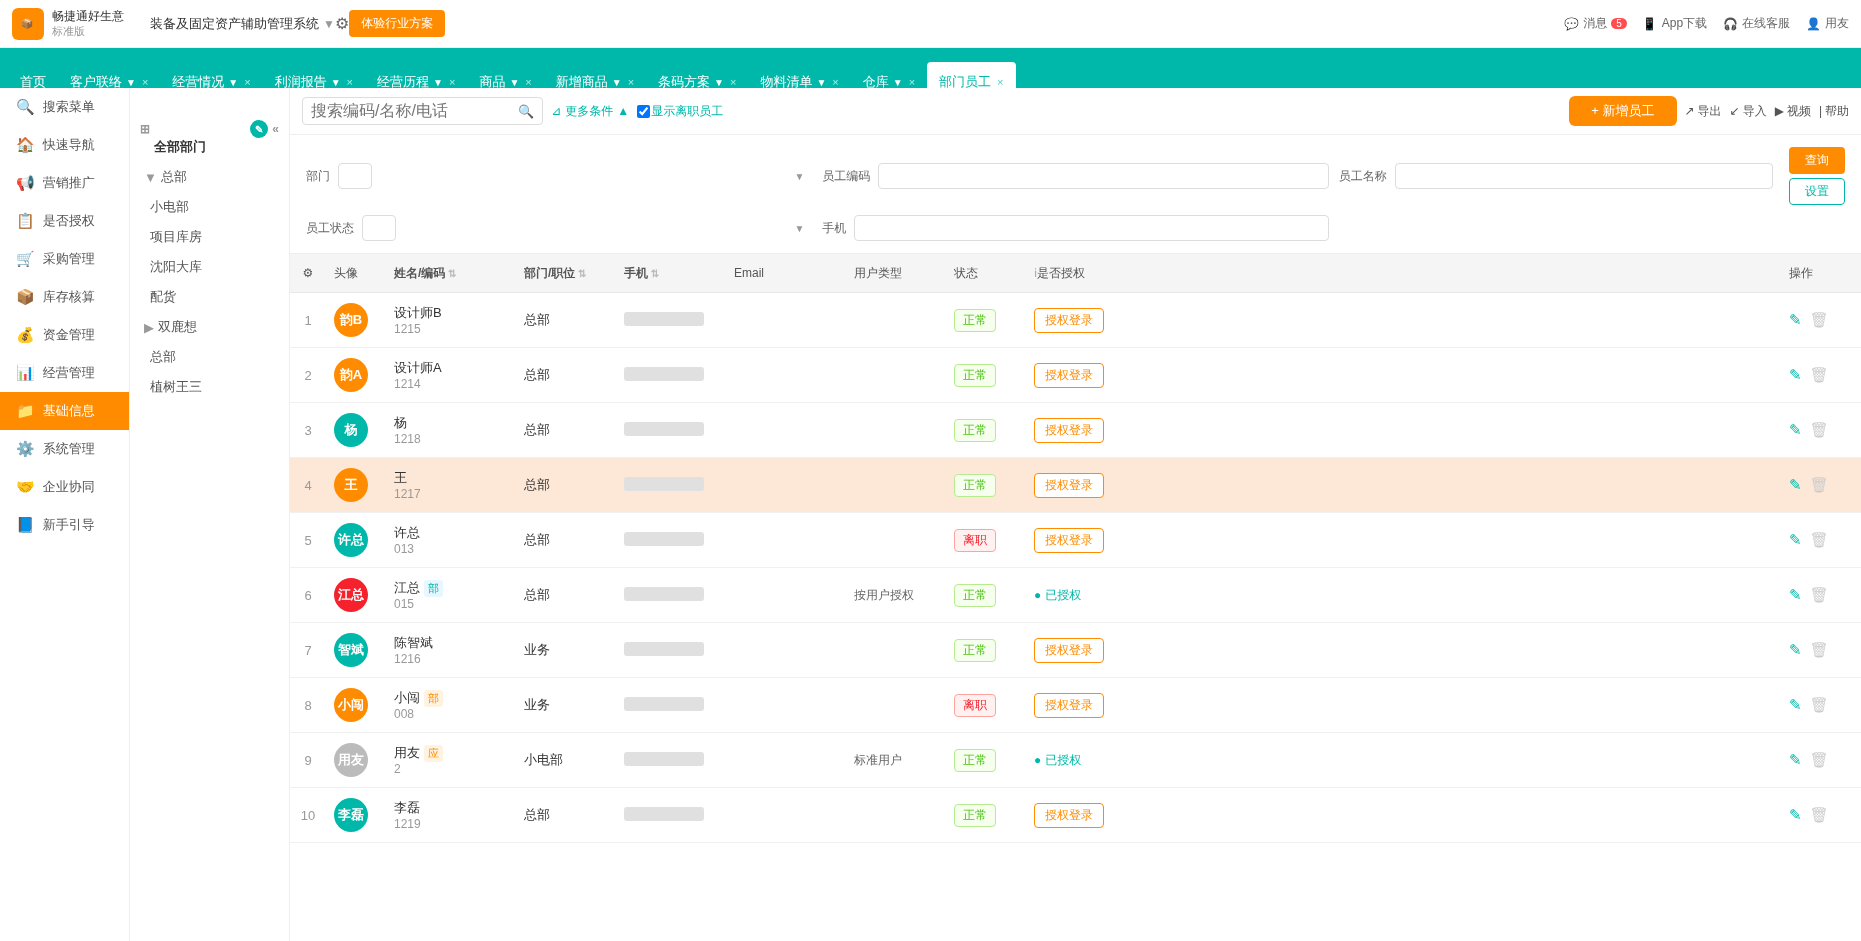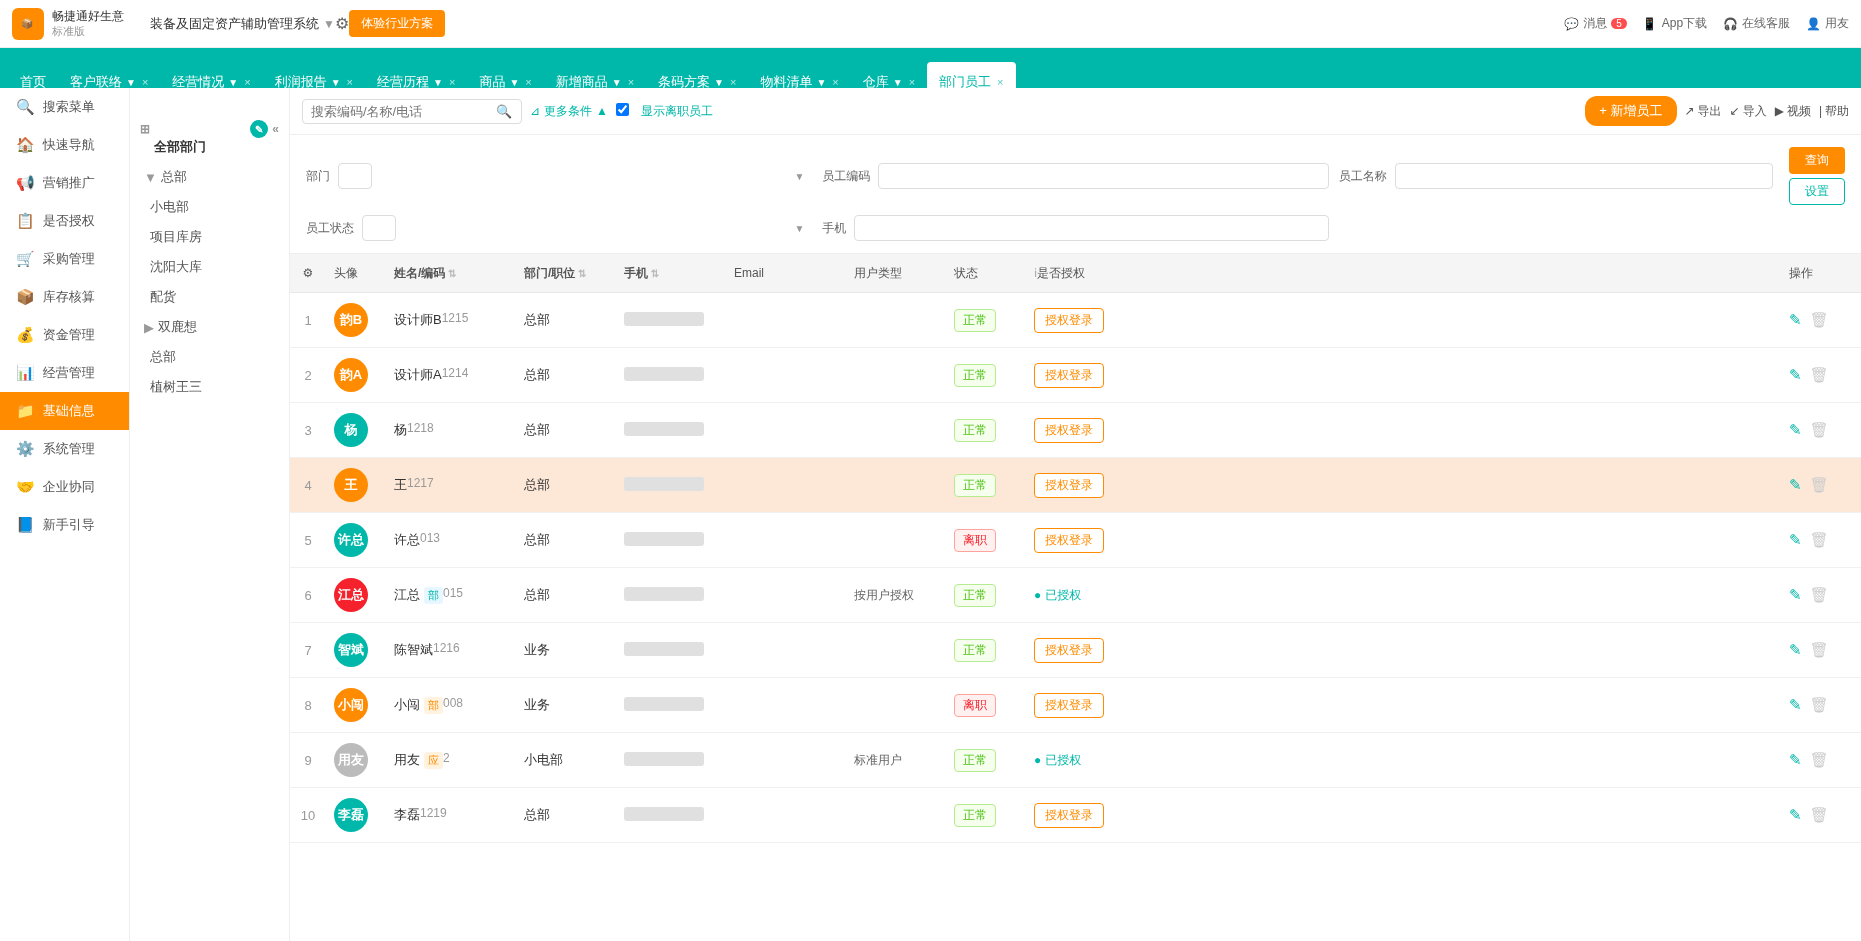--- a/index.html
+++ b/index.html
@@ -33,24 +33,24 @@
     .dept-header .collapse-icon { margin-left: 4px; color: #999; font-size: 12px; cursor: pointer; }
     .dept-item { padding: 6px 10px 6px 20px; cursor: pointer; color: #555; font-size: 13px; }
     .dept-sub { padding: 6px 10px 6px 14px; cursor: pointer; color: #555; font-size: 13px; }
 
     
     .content-area { flex: 1; overflow: hidden; display: flex; flex-direction: column; }
 
     
     .toolbar { display: flex; align-items: center; padding: 8px 12px; background: #fff; border-bottom: 1px solid #eee; gap: 8px; }
     .search-box { display: flex; align-items: center; border: 1px solid #ddd; border-radius: 4px; padding: 4px 8px; flex: 0 0 220px; }
-    .search-box input { border: none; outline: none; font-size: 13px; flex: 1; }
+    .search-box input { border: none; outline: none; font-size: 16px; flex: 1; }
     .filter-btn { display: flex; align-items: center; gap: 4px; color: #00b8a9; cursor: pointer; font-size: 12px; }
-    .checkbox-label { display: flex; align-items: flex-start; gap: 12px; font-size: 12px; cursor: pointer; color: #00b8a9; }
-    .add-btn { margin-left: auto; background: #ff8c00; color: #fff; border: none; border-radius: 12px; padding: 6px 14px; cursor: pointer; font-size: 13px; }
+    .checkbox-label { display: flex; align-items: center; gap: 1px; font-size: 12px; cursor: pointer; color: #00b8a9; }
+    .add-btn { margin-left: auto; background: #ff8c00; color: #fff; border: none; border-radius: 6px; padding: 6px 22px; cursor: pointer; font-size: 13px; }
     .toolbar-action { color: #555; font-size: 12px; cursor: pointer; display: flex; align-items: center; gap: 3px; }
 
     
     .filter-form { background: #fff; padding: 12px 16px; border-bottom: 1px solid #eee; display: grid; grid-template-columns: 1fr 1fr 1fr; gap: 10px; }
     .form-row { display: flex; align-items: center; gap: 8px; }
     .form-label { font-size: 12px; color: #666; white-space: nowrap; }
     .form-control { flex: 1; border: 1px solid #ddd; border-radius: 4px; padding: 5px 8px; font-size: 12px; color: #333; background: #fff; }
     .form-select { flex: 1; border: 1px solid #ddd; border-radius: 4px; padding: 5px 24px 5px 8px; font-size: 12px; background: #fff; appearance: none; }
     .select-wrapper { flex: 1; position: relative; }
     .select-wrapper::after { content: '▼'; position: absolute; right: 8px; top: 50%; transform: translateY(-50%); font-size: 10px; color: #999; pointer-events: none; }
@@ -66,21 +66,21 @@
     tbody td { padding: 10px 8px; font-size: 13px; color: #333; vertical-align: middle; }
     .avatar { width: 34px; height: 34px; border-radius: 50%; display: flex; align-items: center; justify-content: center; color: #fff; font-size: 13px; font-weight: bold; }
     .status-normal { color: #52c41a; background: #f6ffed; border: 1px solid #b7eb8f; border-radius: 4px; padding: 2px 8px; font-size: 12px; display: inline-block; }
     .status-resign { color: #f5222d; background: #fff1f0; border: 1px solid #ffa39e; border-radius: 4px; padding: 2px 8px; font-size: 12px; display: inline-block; }
     .auth-btn { border: 1px solid #ff8c00; color: #ff8c00; background: #fff; border-radius: 4px; padding: 3px 10px; cursor: pointer; font-size: 12px; white-space: nowrap; }
     .auth-granted { color: #00b8a9; font-size: 12px; }
     .auth-granted::before { content: '●'; margin-right: 4px; }
     .action-btns { display: flex; gap: 8px; align-items: center; }
     .action-edit { color: #00b8a9; cursor: pointer; font-size: 15px; }
     .action-del { color: #ccc; cursor: pointer; font-size: 15px; }
-    .name-code { display: flex; }
+    .name-code { display: flex; flex-direction: column; }
     .emp-name { font-size: 13px; color: #333; }
     .emp-code { font-size: 12px; color: #999; }
     .user-type { font-size: 12px; color: #666; }
     .col-sort { cursor: pointer; font-weight: bold; }
     .col-sort::after { content: ' ⇅'; font-size: 10px; color: #bbb; }
     .phone-blur { background: #e0e0e0; color: transparent; border-radius: 3px; display: inline-block; width: 80px; height: 14px; }
 
     
     .pagination { display: flex; align-items: center; padding: 10px 16px; background: #fff; border-top: 1px solid #eee; gap: 8px; }
     .page-size-label { font-size: 12px; color: #666; }

